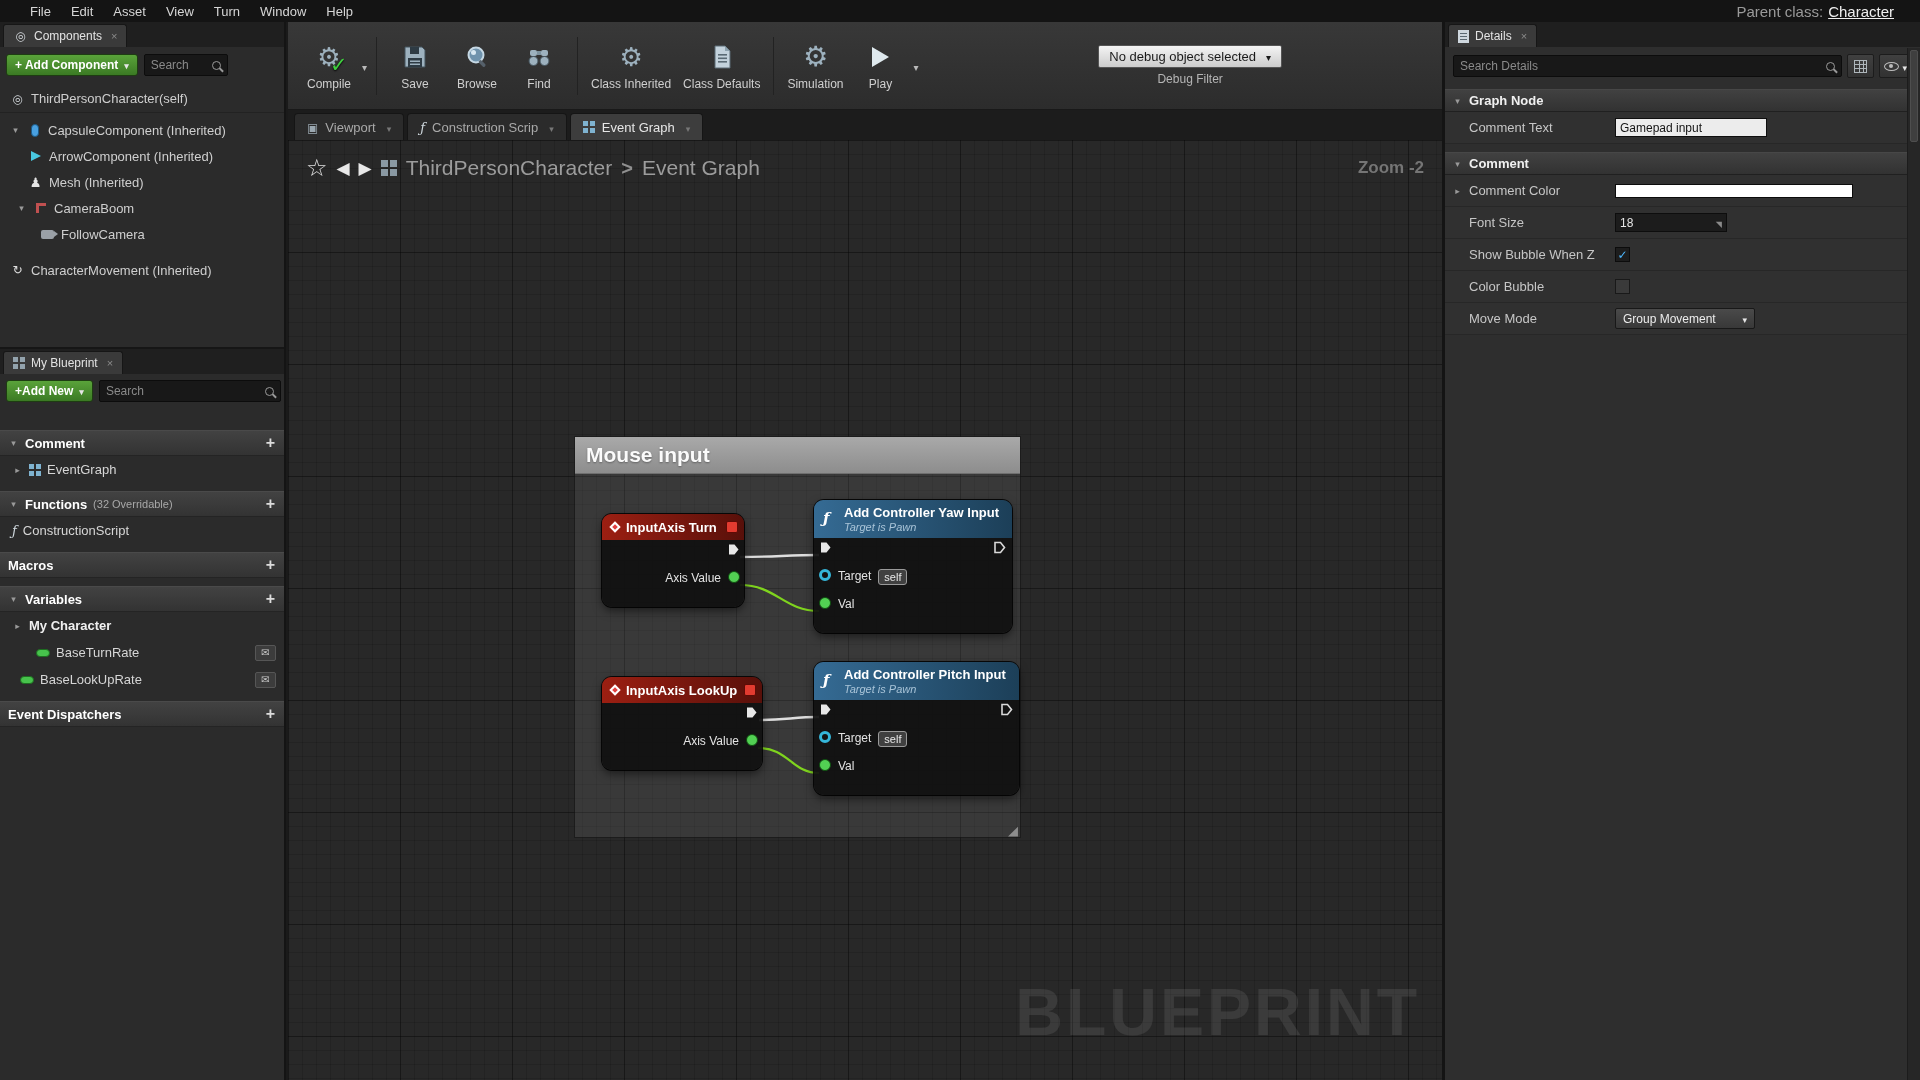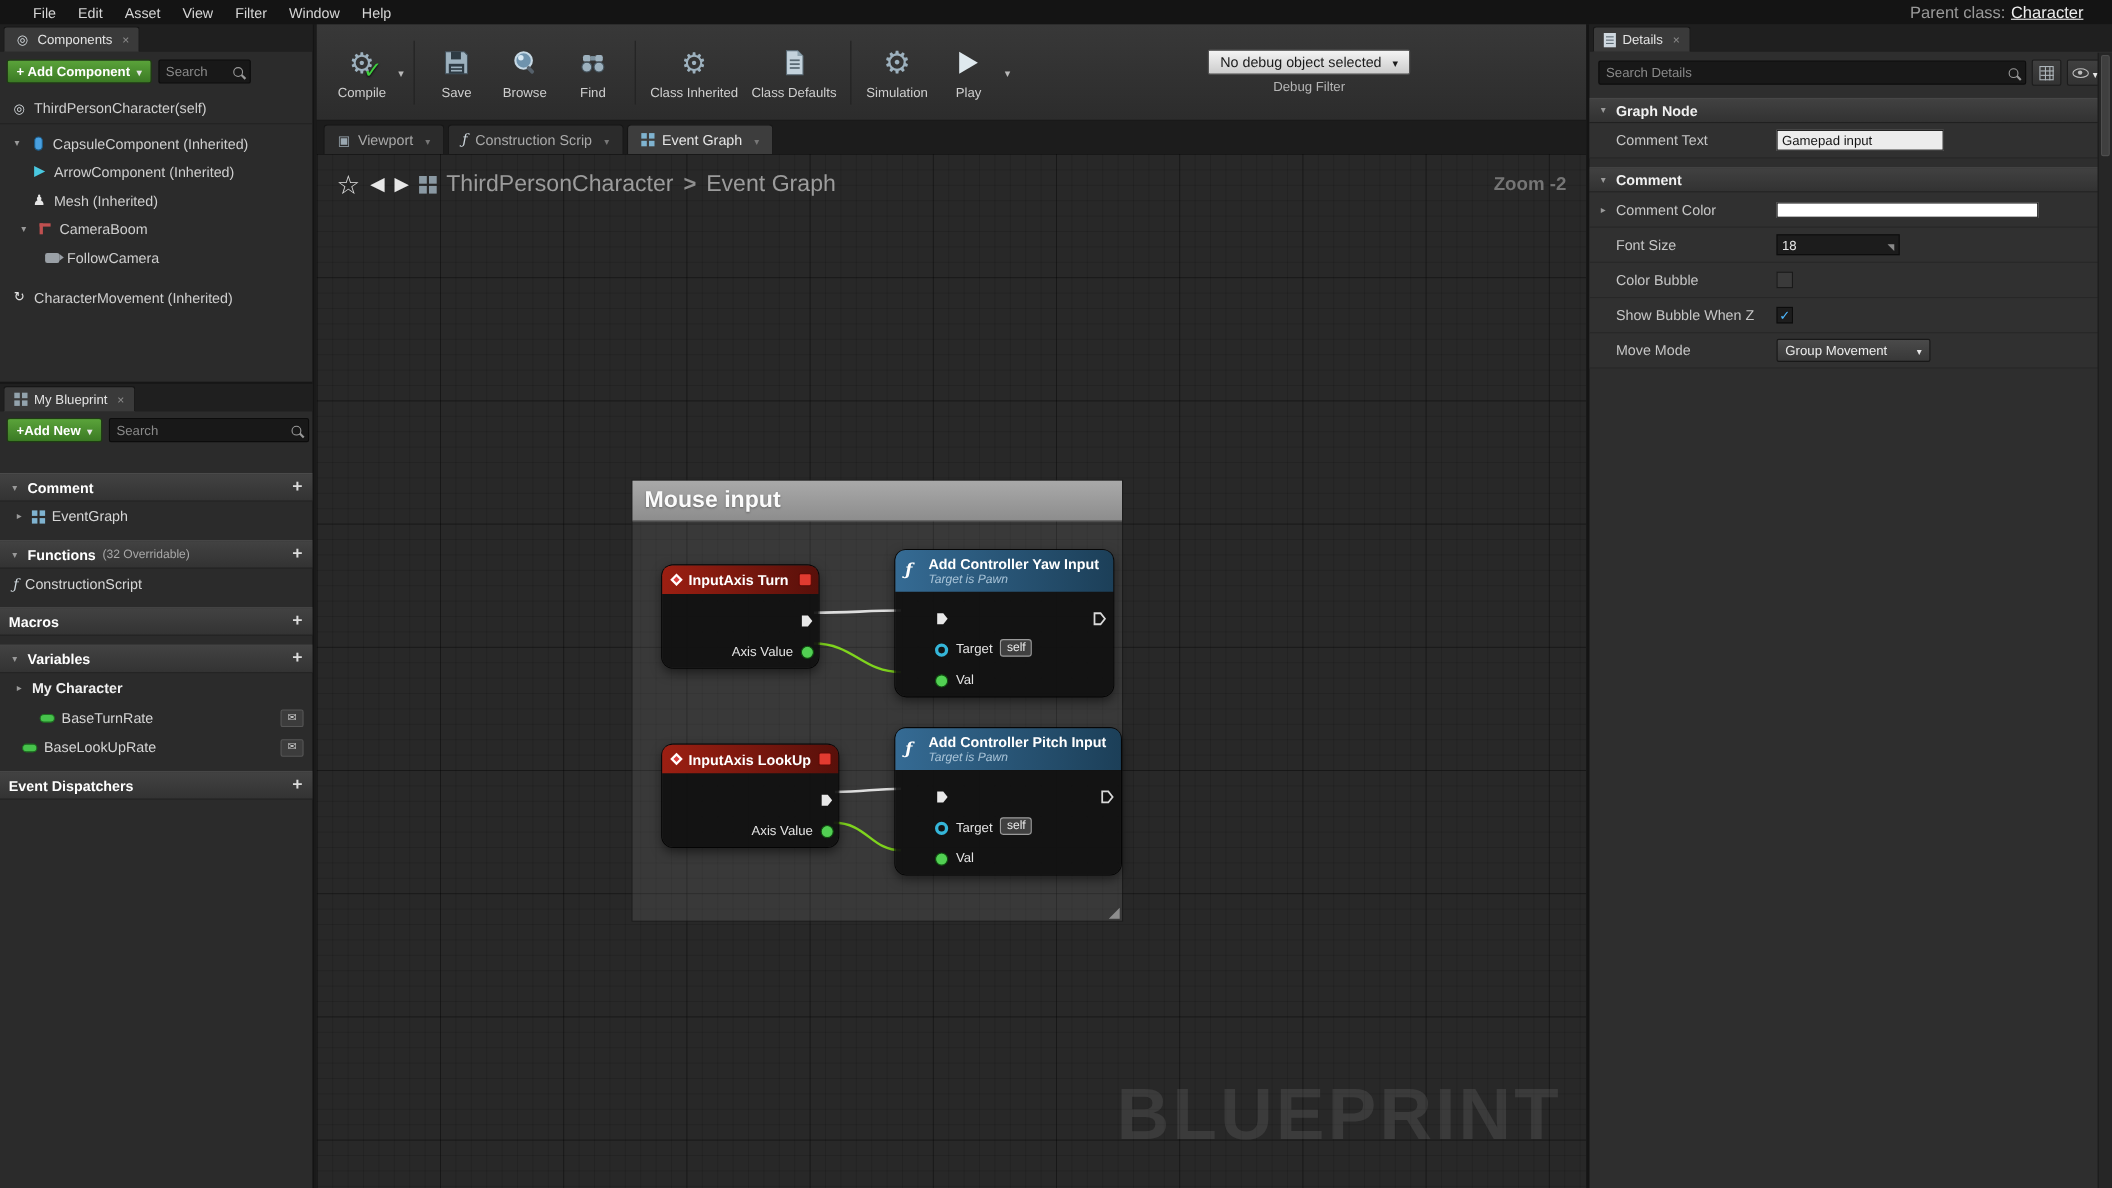--- a/index.html
+++ b/index.html
@@ -130,21 +130,21 @@
   .bpnode { position:absolute; z-index:3; border-radius:10px; background:rgba(16,16,16,0.93); box-shadow:0 4px 10px rgba(0,0,0,0.5), 0 0 0 1px rgba(0,0,0,0.85); }
   .bp-hdr { border-radius:9px 9px 0 0; padding:5px 9px; display:flex; align-items:center; gap:7px; color:#fff; font-weight:bold; font-size:13px; position:relative; }
   .hdr-red { background:linear-gradient(90deg,#9c1f12,#58100a); height:26px; }
   .hdr-blue { background:linear-gradient(90deg,#356b94,#1c3f58); flex-direction:column; align-items:flex-start; gap:1px; padding:4px 9px 4px 30px; height:38px; justify-content:center; }
   .bp-sub { font-weight:normal; font-style:italic; font-size:11px; color:#a9c4d8; }
   .fn-glyph { position:absolute; left:9px; top:9px; }
   .fn-glyph::before { content:"ƒ"; font-family:"DejaVu Serif",serif; font-style:italic; color:#ffffff; font-size:15px; }
   .diamond { width:8px; height:8px; background:#e04040; border:2px solid #fff; transform:rotate(45deg); flex:none; }
   .red-dot { position:absolute; right:6px; top:7px; width:12px; height:12px; background:#e23b30; border:1px solid #5e0b06; border-radius:2px; }
   .bp-body { padding:3px 0 8px; }
-  .prow { height:28px; display:flex; align-items:flex-end; font-size:12px; color:#e3e3e3;margin-left:31px; }
+  .prow { height:28px; display:flex; align-items:flex-start; font-size:12px; color:#e3e3e3; }
   .prow.out { justify-content:flex-end; padding-right:4px; gap:7px; }
   .prow.in { padding-left:5px; gap:7px; }
   .prow.execrow { justify-content:space-between; padding:0 6px 0 5px; }
   .pin-dot { width:12px; height:12px; border-radius:50%; flex:none; }
   .dot-green-filled { background:#52d053; border:1px solid #0f4d10; }
   .dot-cyan-hollow { border:3px solid #35b6d9; background:transparent; }
   .chip { background:#404040; border:1px solid #9a9a9a; border-radius:3px; font-size:11px; padding:0 5px; color:#e8e8e8; height:16px; line-height:15px; }
 
   
   .details { position:absolute; top:22px; right:0; width:478px; bottom:0; background:#2e2e2e; border-left:3px solid #141414; }
@@ -181,21 +181,21 @@
 </head>
 <body>
 
 <div id="app">
 
   <div class="menubar">
     <span class="menu-item">File</span>
     <span class="menu-item">Edit</span>
     <span class="menu-item">Asset</span>
     <span class="menu-item">View</span>
-    <span class="menu-item">Filter</span>
+    <span class="menu-item">Turn</span>
     <span class="menu-item">Window</span>
     <span class="menu-item">Help</span>
     <div class="parent-class">
       <span>Parent class:</span>
       <span class="pc-val">Character</span>
     </div>
   </div>
 
   <div class="left-col">
 
@@ -624,29 +624,29 @@
     <div class="d-row">
       <span class="d-label">Font Size</span>
       <div class="d-value">
         <div class="num-field">
           <span>18</span>
           <span class="i-corner"></span>
         </div>
       </div>
     </div>
     <div class="d-row">
+      <span class="d-label">Show Bubble When Z</span>
+      <div class="d-value">
+        <span class="checkbox checked"></span>
+      </div>
+    </div>
+    <div class="d-row">
       <span class="d-label">Color Bubble</span>
       <div class="d-value">
         <span class="checkbox un"></span>
-      </div>
-    </div>
-    <div class="d-row">
-      <span class="d-label">Show Bubble When Z</span>
-      <div class="d-value">
-        <span class="checkbox checked"></span>
       </div>
     </div>
     <div class="d-row">
       <span class="d-label">Move Mode</span>
       <div class="d-value">
         <div class="dropdown">
           <span>Group Movement</span>
           <span class="caret-down"></span>
         </div>
       </div>

